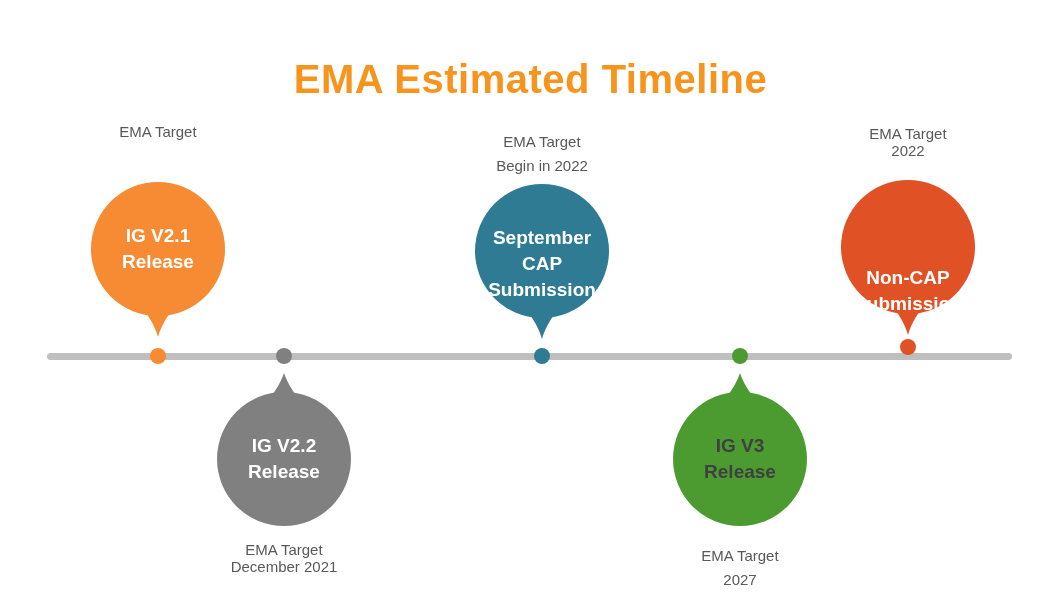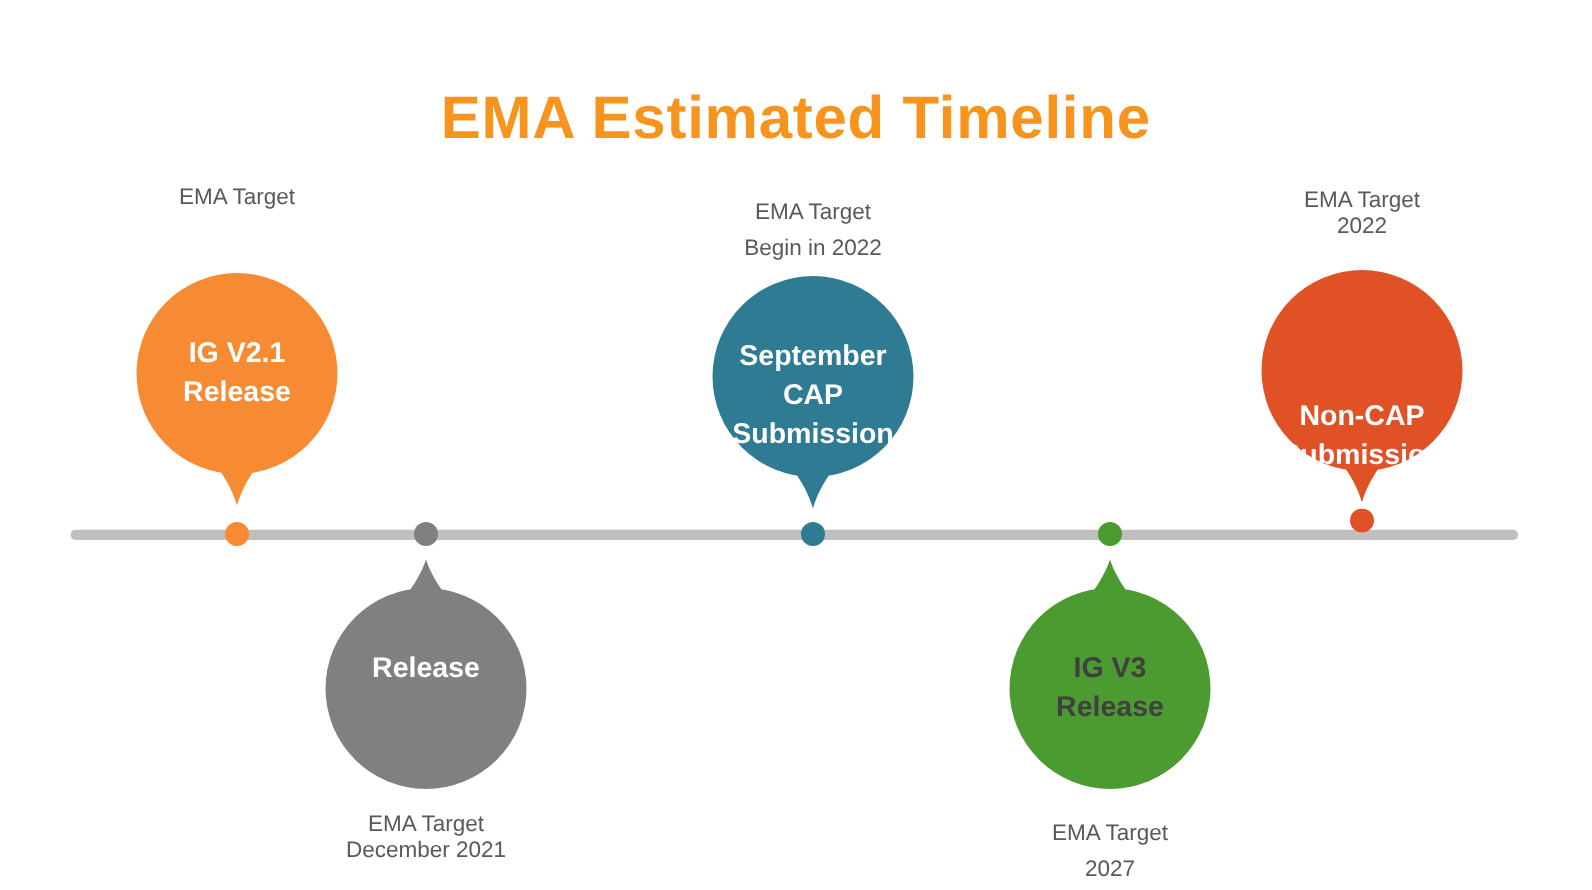--- a/index.html
+++ b/index.html
@@ -98,20 +98,21 @@
       <circle cx="8" cy="8" r="8" fill="#F68B33"></circle>
     </svg>
   </div>
 
   <div class="milestone m1">
     <svg class="balloon-svg" width="140" height="156" viewBox="0 0 140 156">
       <circle cx="70" cy="89" r="67" fill="#808080"></circle>
       <path d="M 43 43 C 58 27 66 15 70 3 C 74 15 82 27 97 43 Z" fill="#808080"></path>
     </svg>
     <div class="balloon-text" style="color: rgb(255, 255, 255);">
+      <div>IG V2.2</div>
       <div>Release</div>
     </div>
     <div class="target-label lh-tight" style="color: rgb(89, 89, 89);">
       <div>EMA Target</div>
       <div>December 2021</div>
     </div>
     <svg class="dot-svg" width="16" height="16">
       <circle cx="8" cy="8" r="8" fill="#808080"></circle>
     </svg>
   </div>

